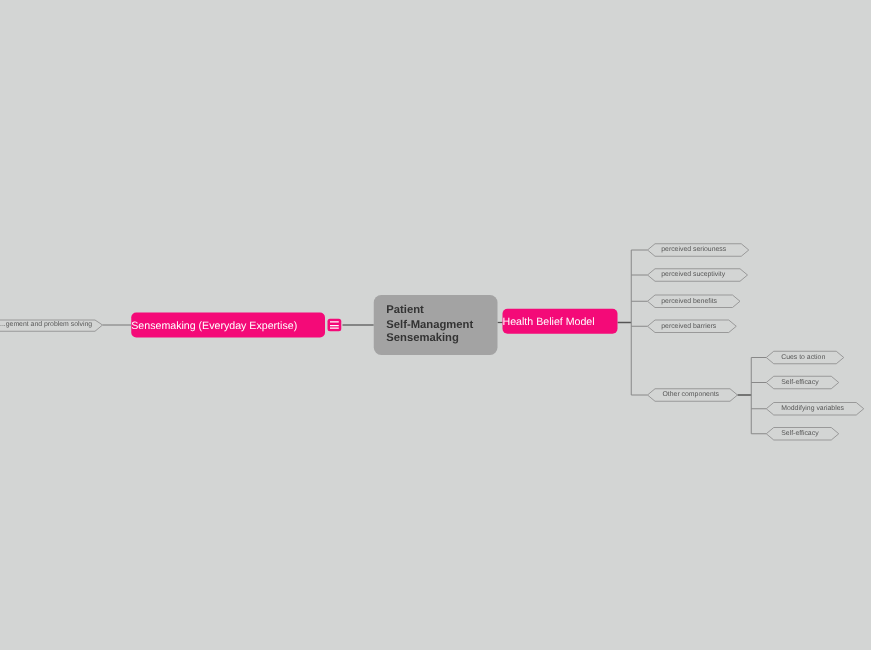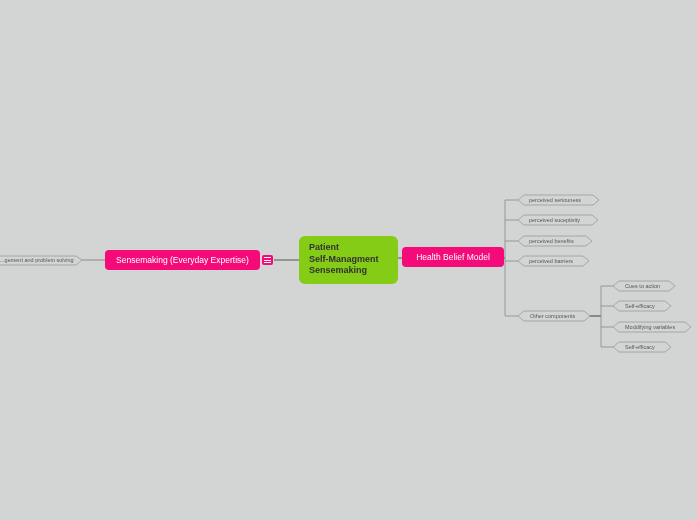--- a/index.html
+++ b/index.html
@@ -21,38 +21,38 @@
       left: 0; top: 0;
       width: 697px;
       height: 520px;
     }
     .central {
       position: absolute;
       left: 299px;
       top: 236px;
       width: 99px;
       height: 48px;
-      background: #84cc16;
+      background: #a3a3a3;
       border-radius: 6px;
       box-sizing: border-box;
       padding: 6px 0 12px 10px;
       color: #333;
       font-weight: bold;
       font-size: 9px;
       line-height: 11.5px;
     }
     .central span { display: block; }
     .main-topic {
       position: absolute;
       background: #f40a78;
       color: #fff;
       font-size: 8.5px;
       border-radius: 4px;
       box-sizing: border-box;
-      text-align: center;
+      text-align: left;
       white-space: nowrap;
     }
     .collapse-btn {
       position: absolute;
       left: 262px;
       top: 255px;
       width: 11px;
       height: 10px;
       background: #f40a78;
       border-radius: 2px;
@@ -125,21 +125,21 @@
   <div class="collapse-btn">
     <i></i>
       <i></i>
       <i></i>
   </div>
 
   <div class="sub-label" style="left:0px; top:255px;">
     <span>...gement and problem solving</span>
   </div>
 
-  <div class="main-topic" style="left:402px; top:247px; width:102px; height:20px; line-height:20px;">
+  <div class="main-topic" style="left:402px; top:247px; width:92px; height:20px; line-height:20px;">
     <span>Health Belief Model</span>
   </div>
 
   <div class="sub-label" style="left:529px; top:195px;">
     <span>perceived seriouness</span>
   </div>
   <div class="sub-label" style="left:529px; top:215px;">
     <span>perceived suceptivity</span>
   </div>
   <div class="sub-label" style="left:529px; top:236px;">

